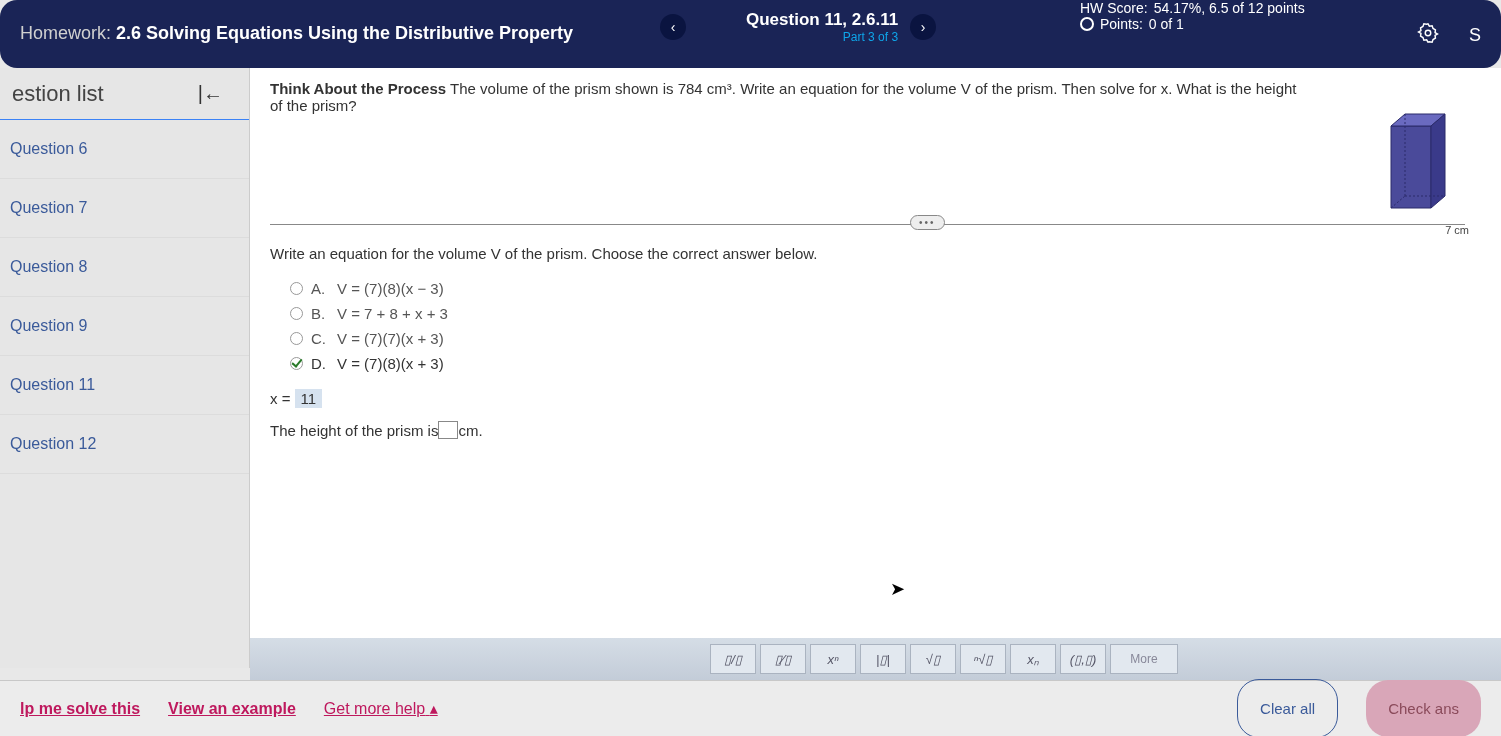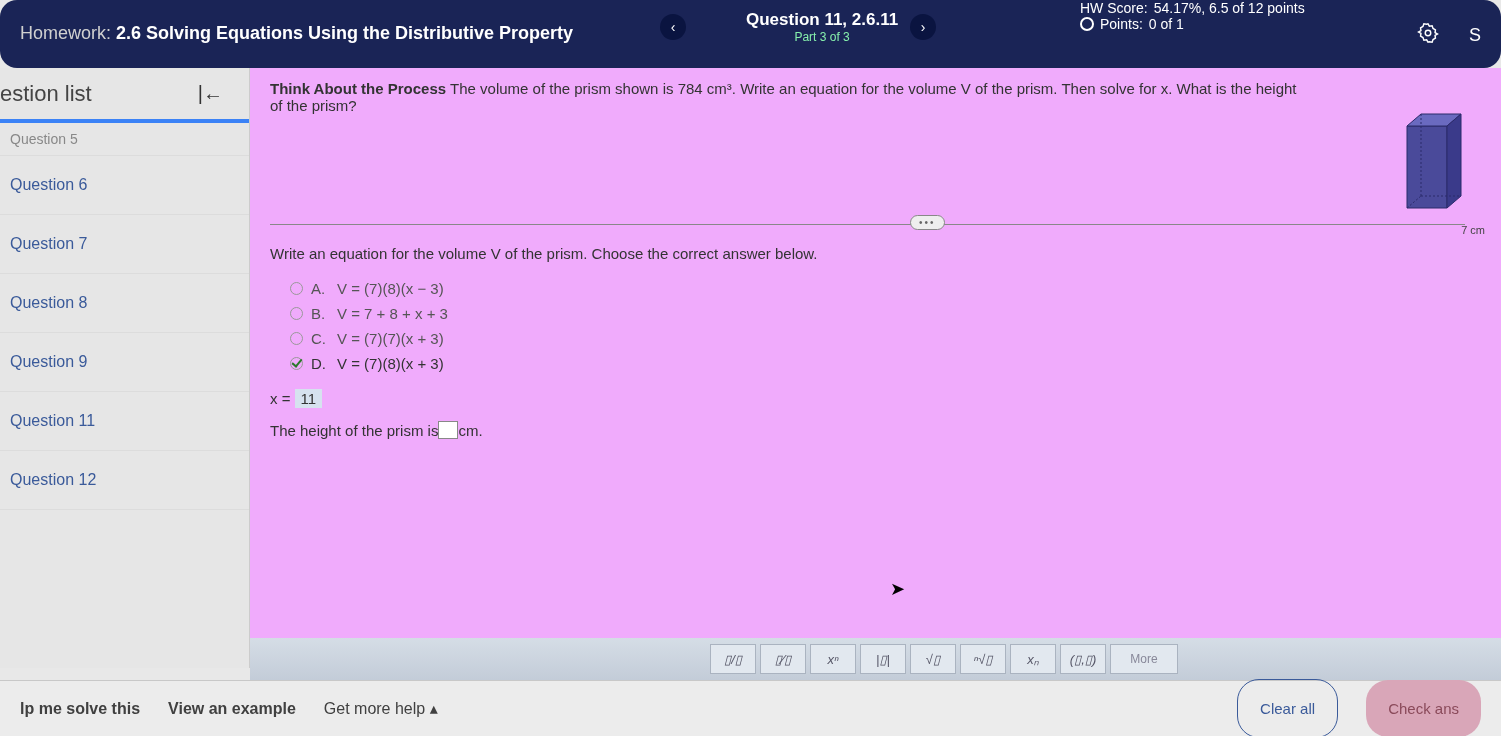--- a/index.html
+++ b/index.html
@@ -5,40 +5,40 @@
 * { margin: 0; padding: 0; box-sizing: border-box; font-family: Arial, Helvetica, sans-serif; }
 body { width: 1501px; height: 736px; background: #e8e8e8; overflow: hidden; position: relative; }
 
 .header { background: #1a2456; color: #fff; height: 68px; display: flex; align-items: center; padding: 0 20px; position: relative; border-radius: 17px; }
 .hw-title { font-size: 18px; color: #d0d0d0; line-height: 1.3; }
 .hw-title strong { color: #fff; font-weight: bold; }
 .question-nav { position: absolute; left: 660px; top: 10px; display: flex; align-items: center; gap: 12px; }
 .nav-btn { width: 26px; height: 26px; border-radius: 50%; background: #0a1440; color: #fff; display: flex; align-items: center; justify-content: center; cursor: pointer; font-size: 14px; }
 .q-info { text-align: center; margin-left: 48px; }
 .q-title { font-weight: bold; font-size: 17px; }
-.q-part { font-size: 12px; color: #86efac; }
+.q-part { font-size: 12px; color: #0ea5e9; text-align: right; }
 .scores { position: absolute; left: 1080px; top: 0; font-size: 14px; }
 .scores .line { display: flex; align-items: center; gap: 6px; }
 .circle-icon { width: 14px; height: 14px; border: 2px solid #fff; border-radius: 50%; display: inline-block; }
 .gear-area { position: absolute; right: 20px; top: 22px; display: flex; gap: 30px; align-items: center; }
 .gear-icon svg { width: 22px; height: 22px; }
 .s-label { font-size: 18px; }
 
 .main { display: flex; height: 600px; }
 .sidebar { width: 250px; background: #e6e6e6; border-right: 1px solid #ccc; padding-top: 0; }
-.sidebar-header { display: flex; align-items: center; justify-content: space-between; padding: 10px 18px 10px 0; border-bottom: 4px solid #3b82f6; text-align: center; }
+.sidebar-header { display: flex; align-items: center; justify-content: space-between; padding: 10px 18px 10px 12px; border-bottom: 1px solid #3b82f6; text-align: center; }
 .sidebar-title { font-size: 22px; color: #444; }
 .collapse-btn { font-size: 20px; color: #333; cursor: pointer; padding: 4px 8px; }
 .q-item { padding: 20px 10px; font-size: 16px; color: #3a5a9a; cursor: pointer; border-bottom: 1px solid #dcdcdc; }
 .q-item.scroll-hint { color: #888; font-size: 14px; padding: 8px 10px; }
 
-.content { flex: 1; background: #f0abfc; position: relative; padding: 12px 36px 0 20px; overflow: hidden; }
+.content { flex: 1; background: #ffffff; position: relative; padding: 12px 36px 0 20px; overflow: hidden; }
 .prompt { font-size: 15px; color: #333; margin-bottom: 8px; padding-right: 160px; }
 .prompt .lead { font-weight: bold; }
-.prism-img { position: absolute; right: 12px; top: 40px; width: 90px; }
+.prism-img { position: absolute; right: 28px; top: 40px; width: 90px; }
 .prism-svg { width: 70px; }
 .prism-label { font-size: 11px; color: #444; text-align: right; margin-top: 2px; padding-right: 4px; }
 
 .divider-wrap { position: relative; margin: 110px 0 20px 0; }
 .hr-line { border: none; border-top: 1px solid #888; }
 .dots-pill { position: absolute; left: 640px; top: -9px; background: #eee; border: 1px solid #888; border-radius: 10px; padding: 1px 8px; font-size: 10px; letter-spacing: 2px; cursor: pointer; color: #666; }
 
 .sub-prompt { font-size: 15px; color: #333; margin-bottom: 18px; }
 .choices { margin-left: 20px; }
 .choice { display: flex; align-items: center; gap: 8px; margin-bottom: 8px; font-size: 15px; color: #555; }
@@ -53,21 +53,21 @@
 .height-line { font-size: 15px; color: #333; display: flex; align-items: center; }
 .ans-box { width: 20px; height: 18px; border: 1px solid #888; background: #fff; display: inline-block; }
 
 .cursor { position: absolute; left: 640px; top: 510px; font-size: 18px; color: #000; }
 
 .math-toolbar { position: absolute; bottom: 56px; left: 250px; right: 0; height: 42px; background: linear-gradient(#d5dde6,#c3ccd8); display: flex; align-items: center; padding-left: 460px; gap: 4px; }
 .math-btn { width: 46px; height: 30px; background: #e2e8ef; border: 1px solid #aab3c0; display: flex; align-items: center; justify-content: center; font-size: 13px; color: #556; cursor: pointer; font-style: italic; }
 .math-btn.more { width: 68px; font-style: normal; color: #889; font-size: 12px; }
 
 .footer { position: absolute; bottom: 0; left: 0; right: 0; height: 56px; background: #ececec; border-top: 1px solid #c8c8c8; display: flex; align-items: center; padding: 0 20px; gap: 28px; }
-.footer-link { font-size: 16px; color: #404040; cursor: pointer; font-weight: bold; }
+.footer-link { font-size: 16px; color: #be185d; cursor: pointer; font-weight: bold; text-decoration: underline; }
 .footer-link.light { font-weight: normal; }
 .footer-spacer { flex: 1; }
 .btn { padding: 20px 22px; border-radius: 22px; font-size: 15px; cursor: pointer; }
 .btn-clear { border: 1.5px solid #3a5a9a; color: #3a5a9a; background: transparent; }
 .btn-check { border: none; background: #d9a6b8; color: #8a4a5a; }
 </style>
 </head>
 <body>
 
 <div class="header">
@@ -105,21 +105,20 @@
   </div>
 </div>
 
 <div class="main">
   <div class="sidebar">
     <div class="sidebar-header">
       <span class="sidebar-title">estion list</span>
       <span class="collapse-btn">|←</span>
     </div>
     <div id="sidebar-items">
-        <div class="q-item scroll-hint">Question 5</div>
         <div class="q-item">Question 6</div>
         <div class="q-item">Question 7</div>
         <div class="q-item">Question 8</div>
         <div class="q-item">Question 9</div>
         <div class="q-item">Question 11</div>
         <div class="q-item">Question 12</div>
       </div>
   </div>
 
   <div class="content">

